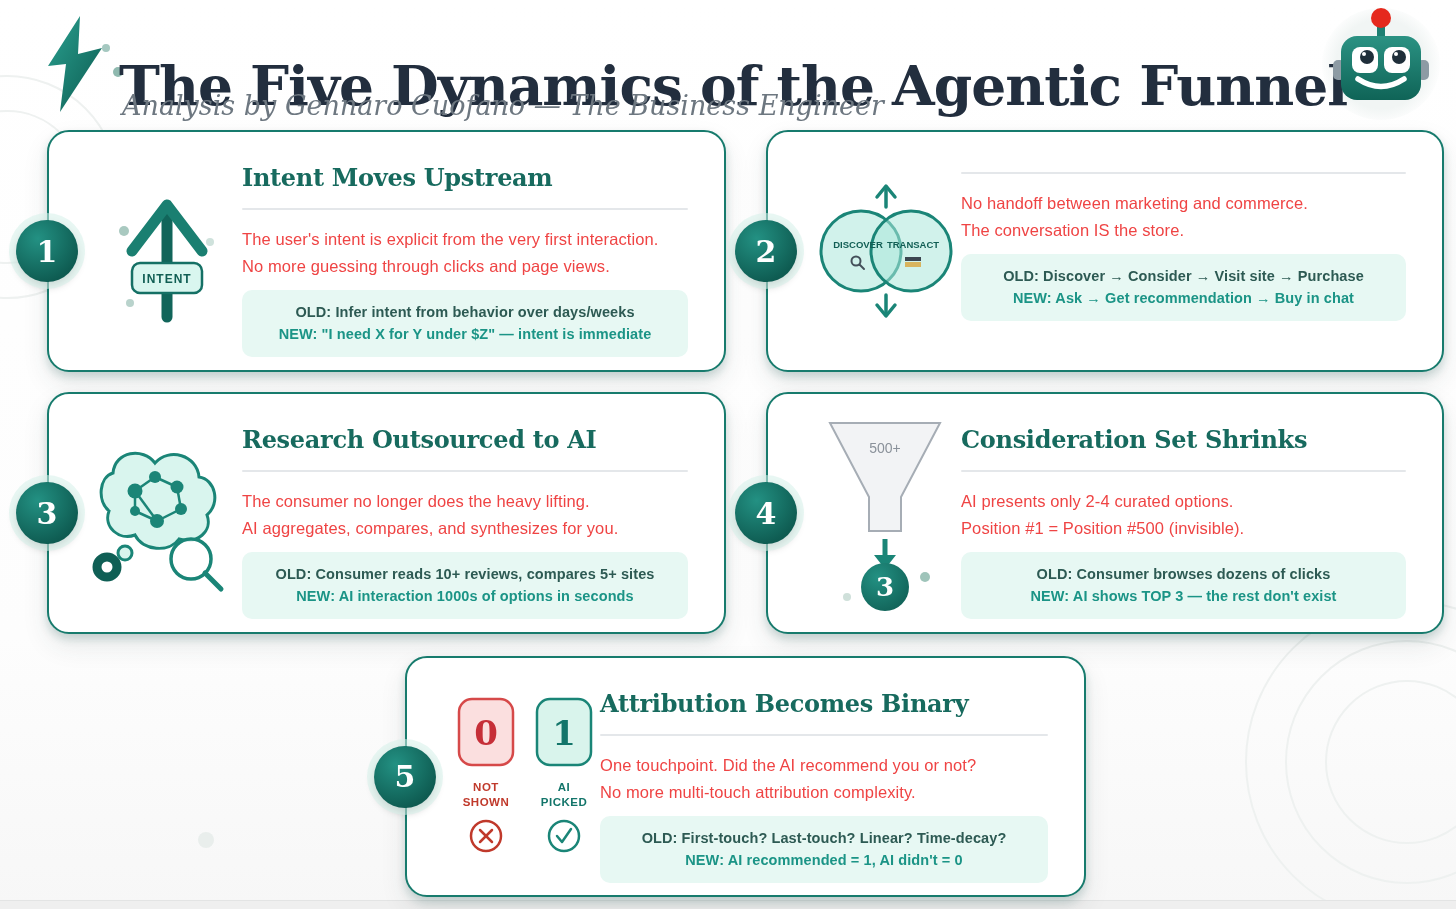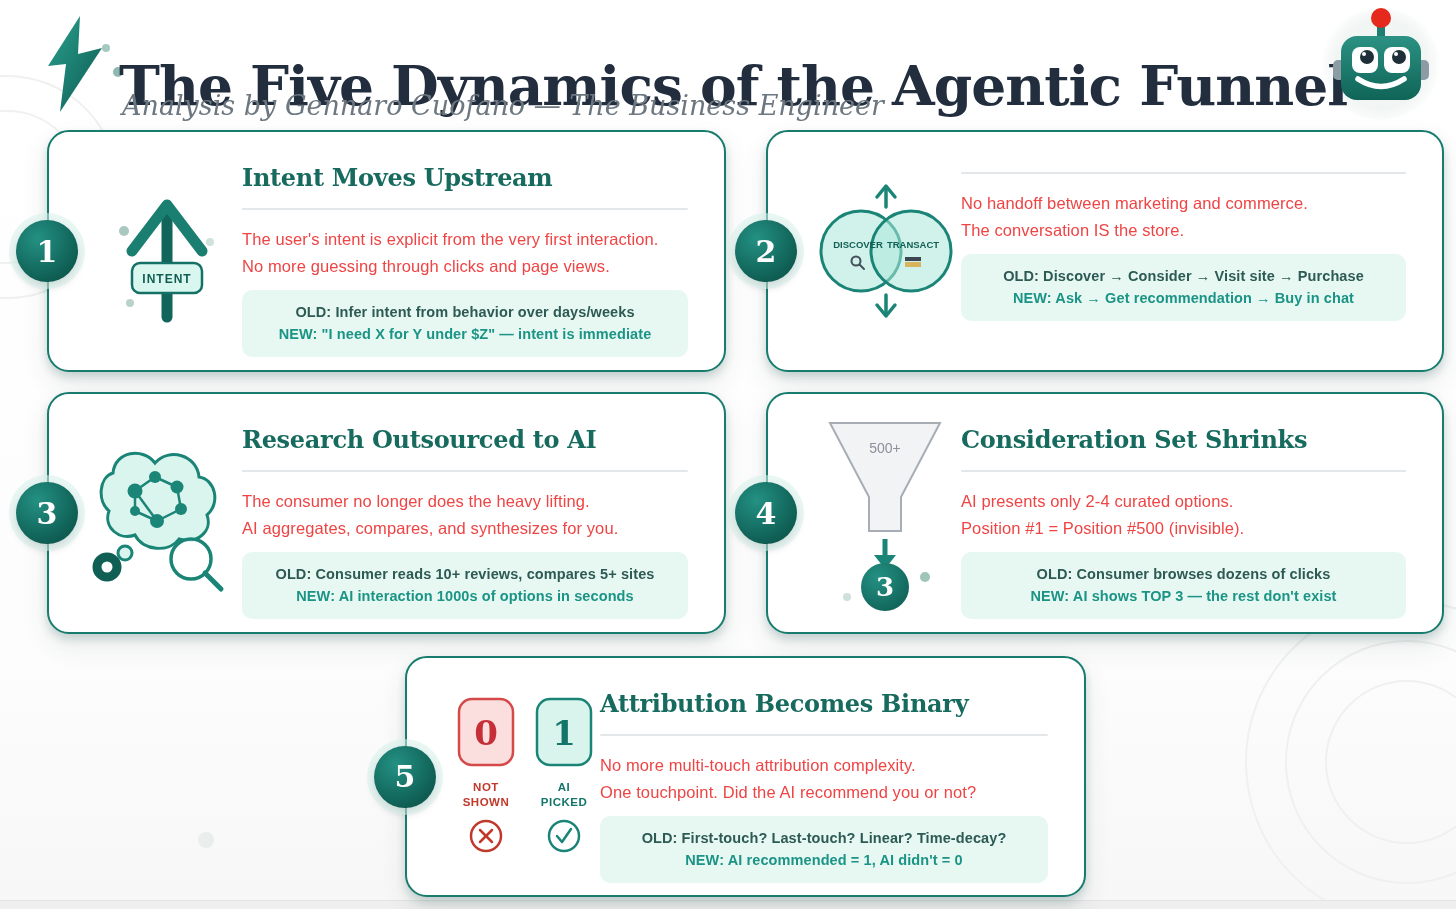--- a/index.html
+++ b/index.html
@@ -280,21 +280,21 @@
       <g>
         <circle cx="114" cy="143" r="15" fill="none" stroke="#1a8577" stroke-width="2.5"></circle>
         <path d="M107 143 L112 149 L121 136" fill="none" stroke="#1a8577" stroke-width="2.5" stroke-linecap="round" stroke-linejoin="round"></path>
       </g>
     </svg>
   </div>
   <div class="content">
     <h2 class="card-title">Attribution Becomes Binary</h2>
     <div class="divider"></div>
     <div class="body-text">
+      <div>One touchpoint. Did the AI recommend you or not?</div>
       <div>No more multi-touch attribution complexity.</div>
-      <div>One touchpoint. Did the AI recommend you or not?</div>
     </div>
     <div class="oldnew">
       <div class="old-line">OLD: First-touch? Last-touch? Linear? Time-decay?</div>
       <div class="new-line">NEW: AI recommended = 1, AI didn't = 0</div>
     </div>
   </div>
 </div>
 
 </body></html>

